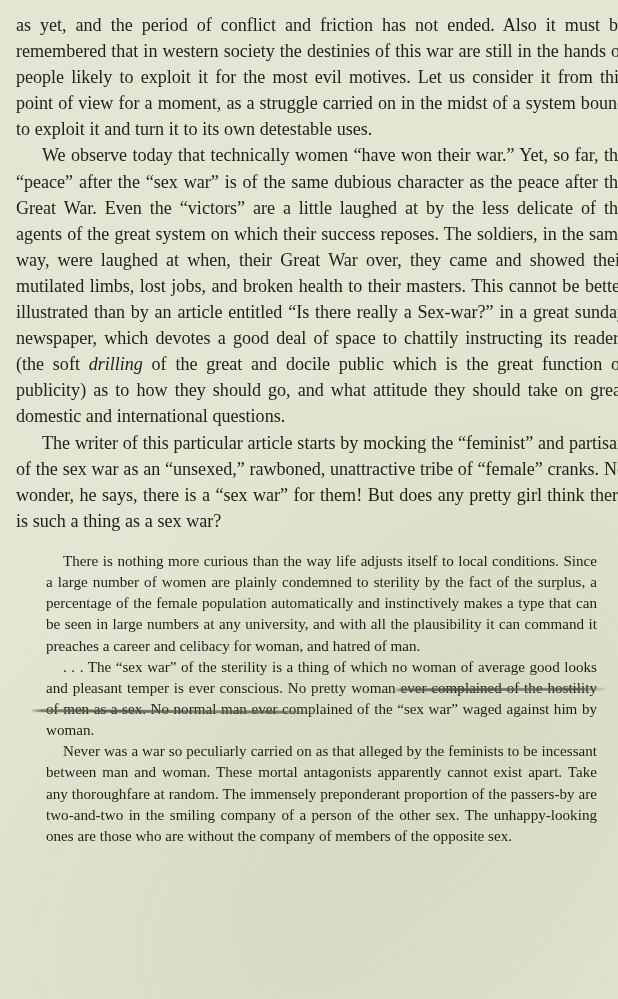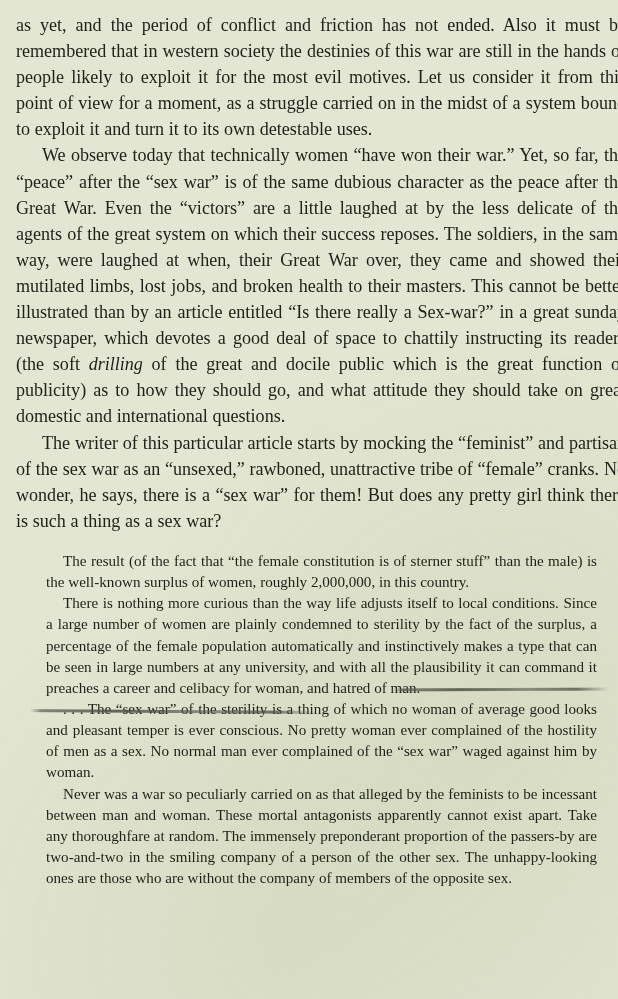--- a/index.html
+++ b/index.html
@@ -105,21 +105,20 @@
   <div class="body-text">
 
     <p class="para first">as yet, and the period of conflict and friction has not ended. Also it must be remembered that in western society the destinies of this war are still in the hands of people likely to exploit it for the most evil motives. Let us consider it from this point of view for a moment, as a struggle carried on in the midst of a system bound to exploit it and turn it to its own detestable uses.</p>
 
     <p class="para"><span>We observe today that technically women “have won their war.” Yet, so far, the “peace” after the “sex war” is of the same dubious character as the peace after the Great War. Even the “victors” are a little laughed at by the less delicate of the agents of the great system on which their success reposes. The soldiers, in the same way, were laughed at when, their Great War over, they came and showed their mutilated limbs, lost jobs, and broken health to their masters. This cannot be better illustrated than by an article entitled “Is there really a Sex-war?” in a great sunday newspaper, which devotes a good deal of space to chattily instructing its readers (the soft </span><i>drilling</i><span> of the great and docile public which is the great function of publicity) as to how they should go, and what attitude they should take on great domestic and international questions.</span></p>
 
     <p class="para">The writer of this particular article starts by mocking the “feminist” and partisan of the sex war as an “unsexed,” rawboned, unattractive tribe of “female” cranks. No wonder, he says, there is a “sex war” for them! But does any pretty girl think there is such a thing as a sex war?</p>
   </div>
 
   <div class="quote pencil-wrap">
-    <p class="qpara">The result (of the fact that “the female constitution is of sterner stuff” than the male) is the well-known surplus of women, roughly 2,000,000, in this country.</p>
     <p class="qpara">There is nothing more curious than the way life adjusts itself to local conditions. Since a large number of women are plainly condemned to sterility by the fact of the surplus, a percentage of the female population automatically and instinctively makes a type that can be seen in large numbers at any university, and with all the plausibility it can command it preaches a career and celibacy for woman, and hatred of man.</p>
     <p class="qpara">. . . The “sex war” of the sterility is a thing of which no woman of average good looks and pleasant temper is ever conscious. No pretty woman ever complained of the hostility of men as a sex. No normal man ever complained of the “sex war” waged against him by woman.</p>
     <p class="qpara">Never was a war so peculiarly carried on as that alleged by the feminists to be incessant between man and woman. These mortal antagonists apparently cannot exist apart. Take any thoroughfare at random. The immensely preponderant proportion of the passers-by are two-and-two in the smiling company of a person of the other sex. The unhappy-looking ones are those who are without the company of members of the opposite sex.</p>
   </div>
 
 
   <span class="pencil" id="pencil-1"></span>
   <span class="pencil" id="pencil-2"></span>
 
 </div>

